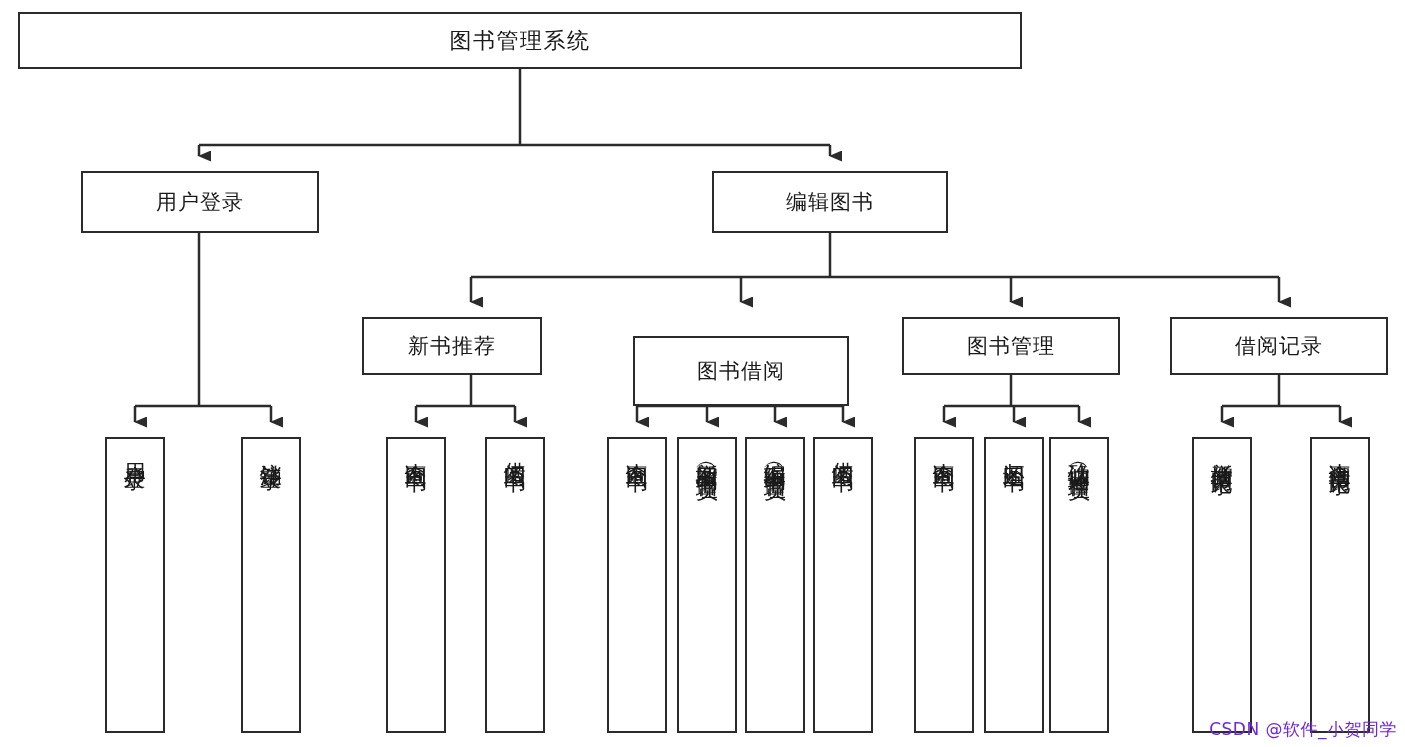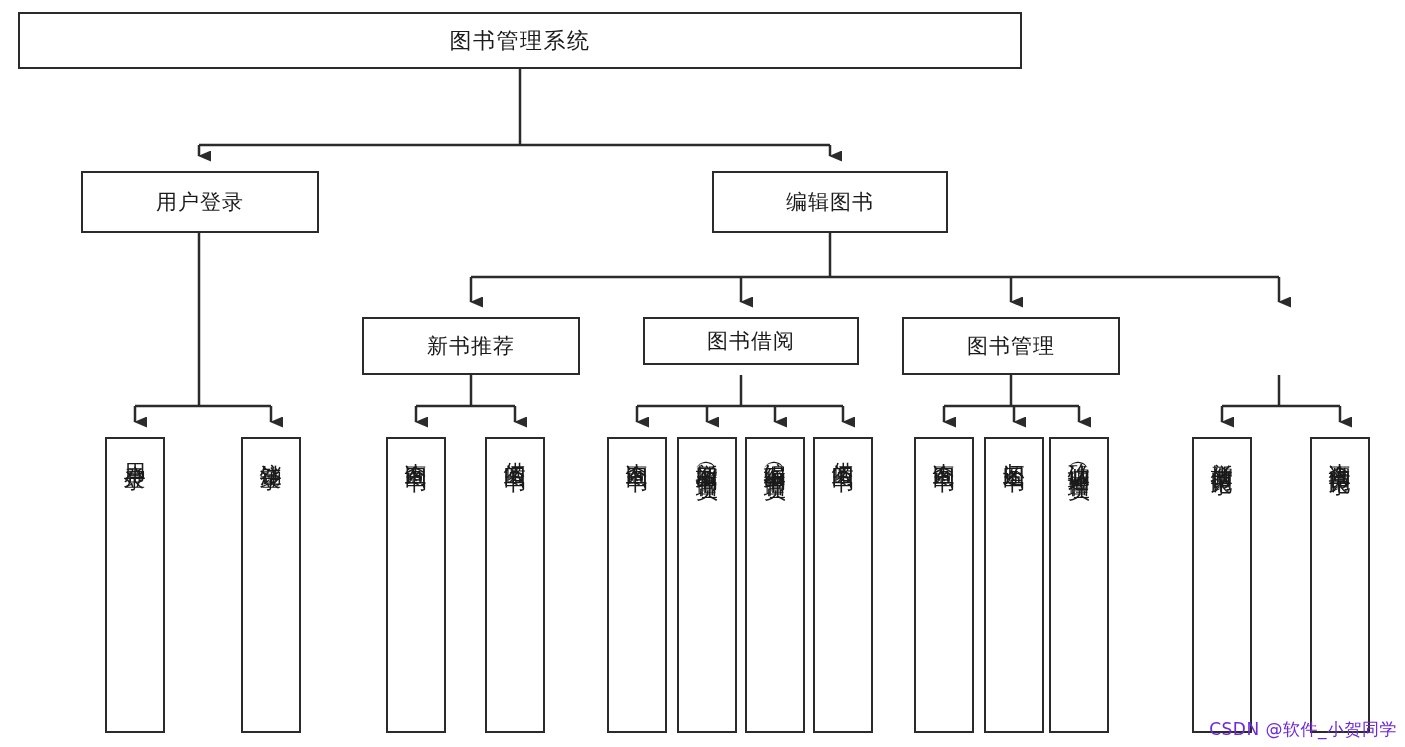--- a/index.html
+++ b/index.html
@@ -183,29 +183,32 @@
     <span>图书管理系统</span>
   </div>
 
   <div class="node node-h" id="node-l2-0" style="left: 81px; top: 171px; width: 238px; height: 62px;">
     <span>用户登录</span>
   </div>
   <div class="node node-h" id="node-l2-1" style="left: 712px; top: 171px; width: 236px; height: 62px;">
     <span>编辑图书</span>
   </div>
 
-  <div class="node node-h" id="node-l3-0" style="left: 362px; top: 317px; width: 218px; height: 58px;">
+  <div class="node node-h" id="node-l3-0" style="left: 362px; top: 317px; width: 180px; height: 58px;">
     <span>新书推荐</span>
   </div>
-  <div class="node node-h" id="node-l3-1" style="left: 633px; top: 317px; width: 216px; height: 48px; margin-left: 10px;">
+  <div class="node node-h" id="node-l3-1" style="left: 633px; top: 336px; width: 216px; height: 70px;">
     <span>图书借阅</span>
   </div>
   <div class="node node-h" id="node-l3-2" style="left: 902px; top: 317px; width: 218px; height: 58px;">
     <span>图书管理</span>
   </div>
+  <div class="node node-h" id="node-l3-3" style="left: 1170px; top: 317px; width: 218px; height: 58px;">
+    <span>借阅记录</span>
+  </div>
 
   <div class="node node-v" id="node-leaf-0" style="left: 105px; top: 437px; width: 60px; height: 296px;">
     <span class="vlabel">用户登录</span>
   </div>
   <div class="node node-v" id="node-leaf-1" style="left: 241px; top: 437px; width: 60px; height: 296px;">
     <span class="vlabel">注销登录</span>
   </div>
   <div class="node node-v" id="node-leaf-2" style="left: 386px; top: 437px; width: 60px; height: 296px;">
     <span class="vlabel">查询图书</span>
   </div>

